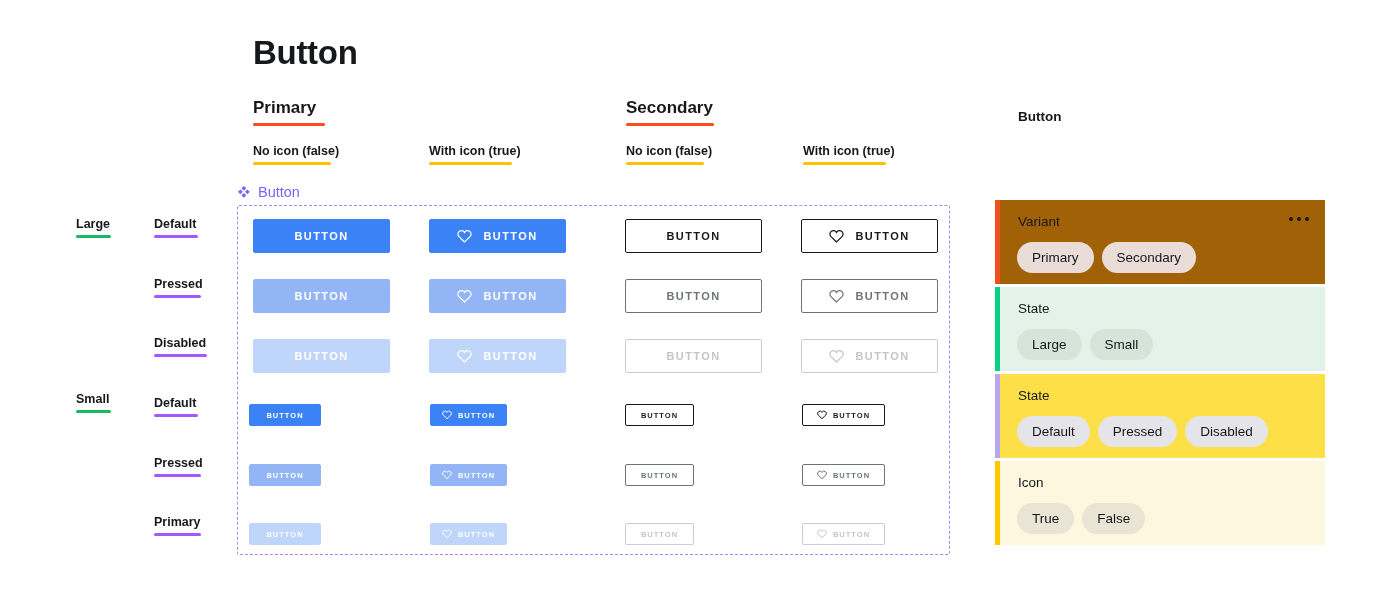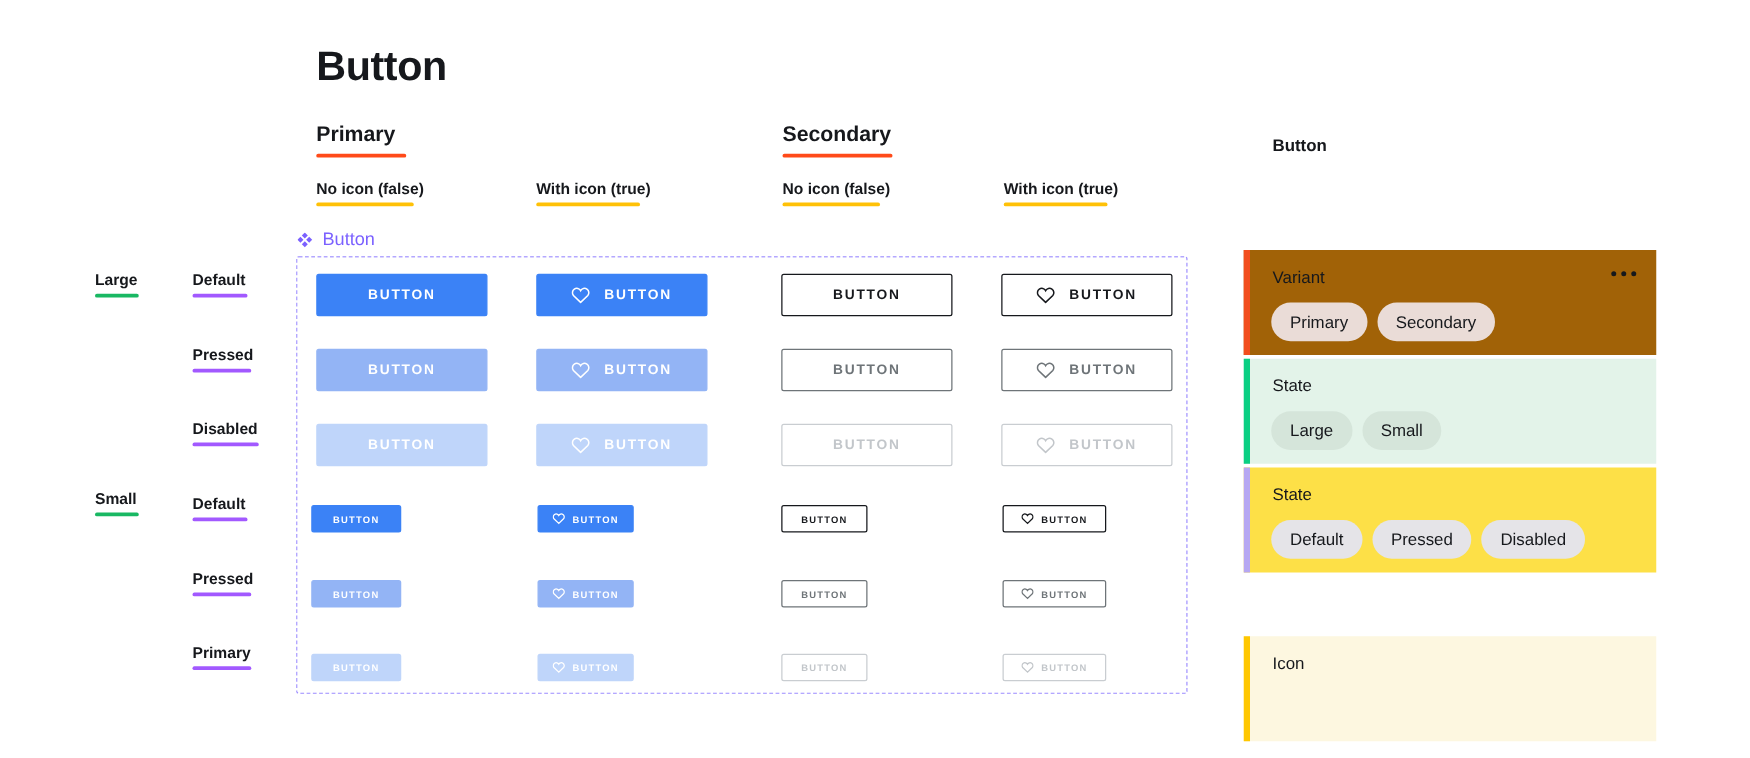--- a/index.html
+++ b/index.html
@@ -130,21 +130,21 @@
   .prop-variant .chip{background:#EADCD7;}
 
   .prop-size{top:287px;height:84px;background:#E3F3E9;}
   .prop-size .accent{background:#0ACF83;}
   .prop-size .chip{background:#D5E5DA;}
 
   .prop-state{top:374px;height:84px;background:#fde047;}
   .prop-state .accent{background:#B6A7F2;}
   .prop-state .chip{background:#E5E4E8;}
 
-  .prop-icon{top:461px;height:84px;background:#FDF7E0;margin-top:48px;}
+  .prop-icon{top:461px;height:84px;background:#FDF7E0;}
   .prop-icon .accent{background:#FFC700;}
   .prop-icon .chip{background:#E9E4D4;}
 </style>
 </head>
 <body>
 
 <div class="stage">
 
   <div class="page-title">Button</div>
 
@@ -372,16 +372,20 @@
         <span class="chip">Pressed</span>
         <span class="chip">Disabled</span>
       </div>
     </div>
   </div>
 
   <div class="prop prop-icon">
     <span class="accent"></span>
     <div class="pbody">
       <span class="pname">Icon</span>
+      <div class="chips">
+        <span class="chip">True</span>
+        <span class="chip">False</span>
+      </div>
     </div>
   </div>
 
 </div>
 
 </body></html>

